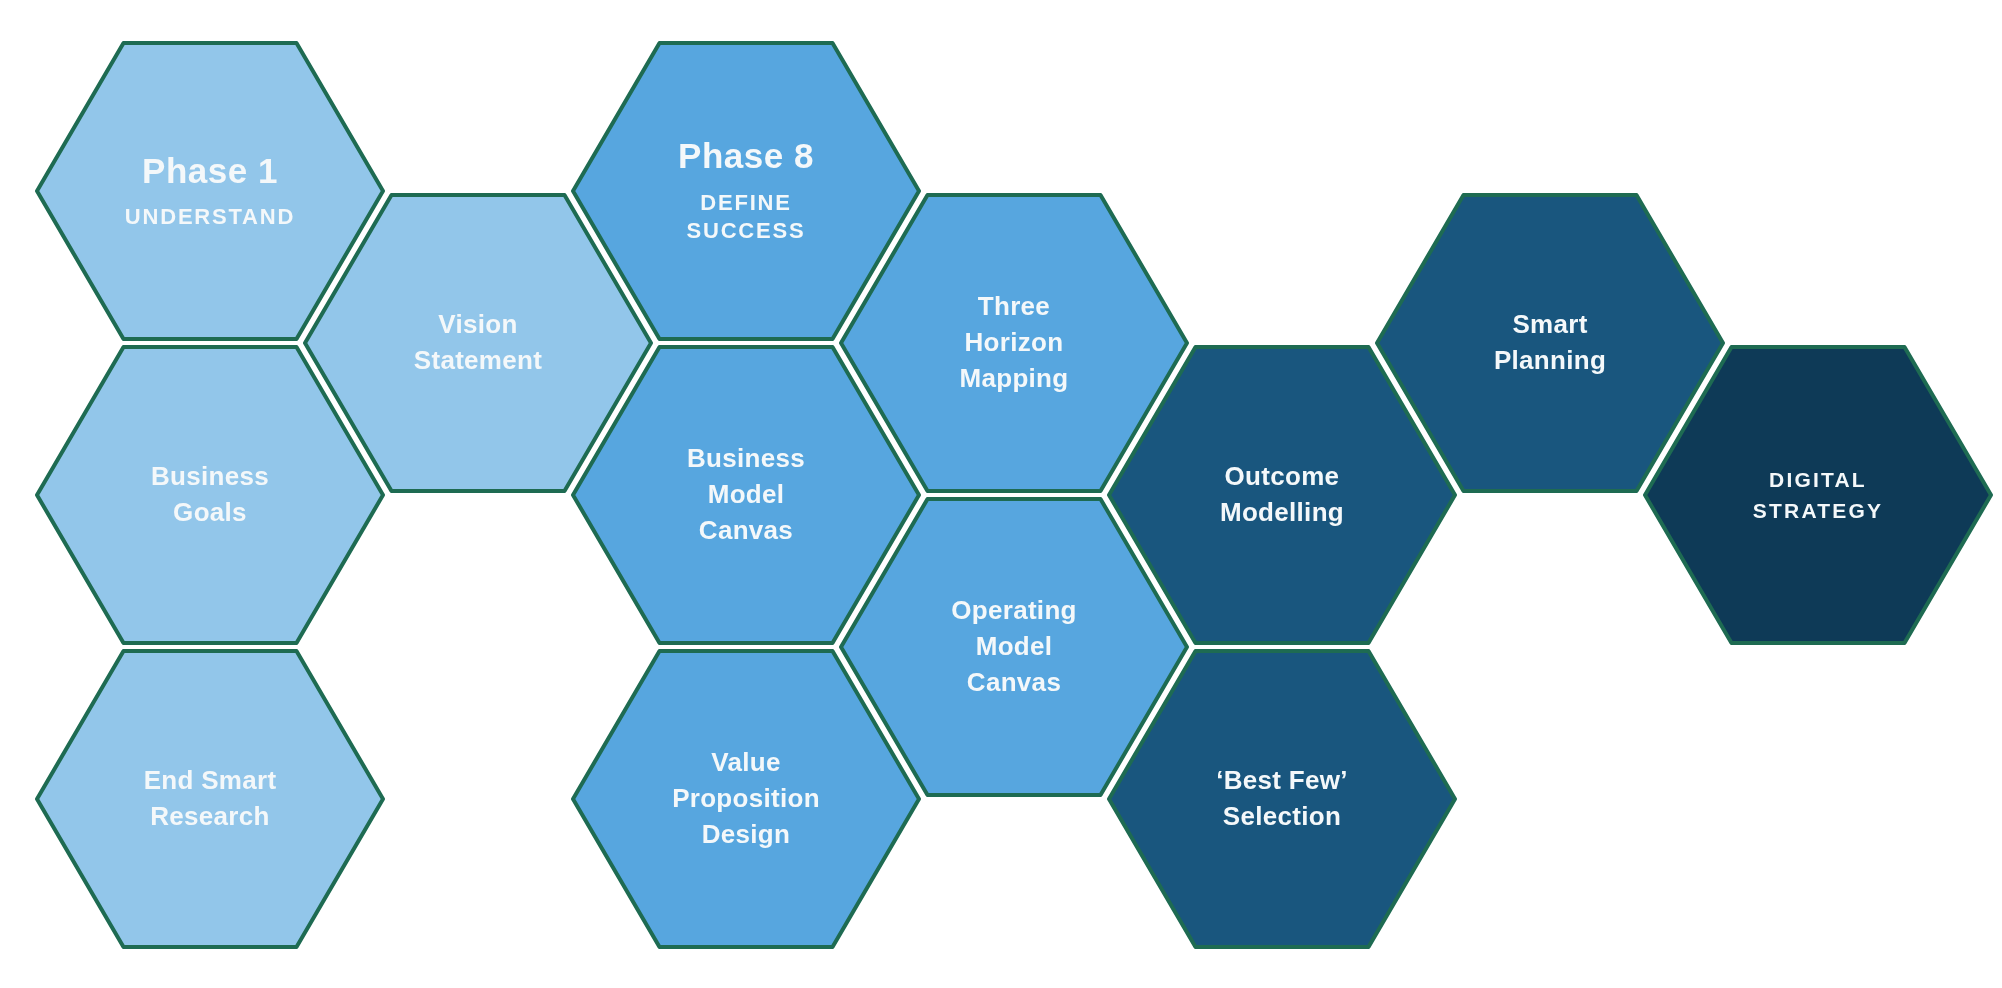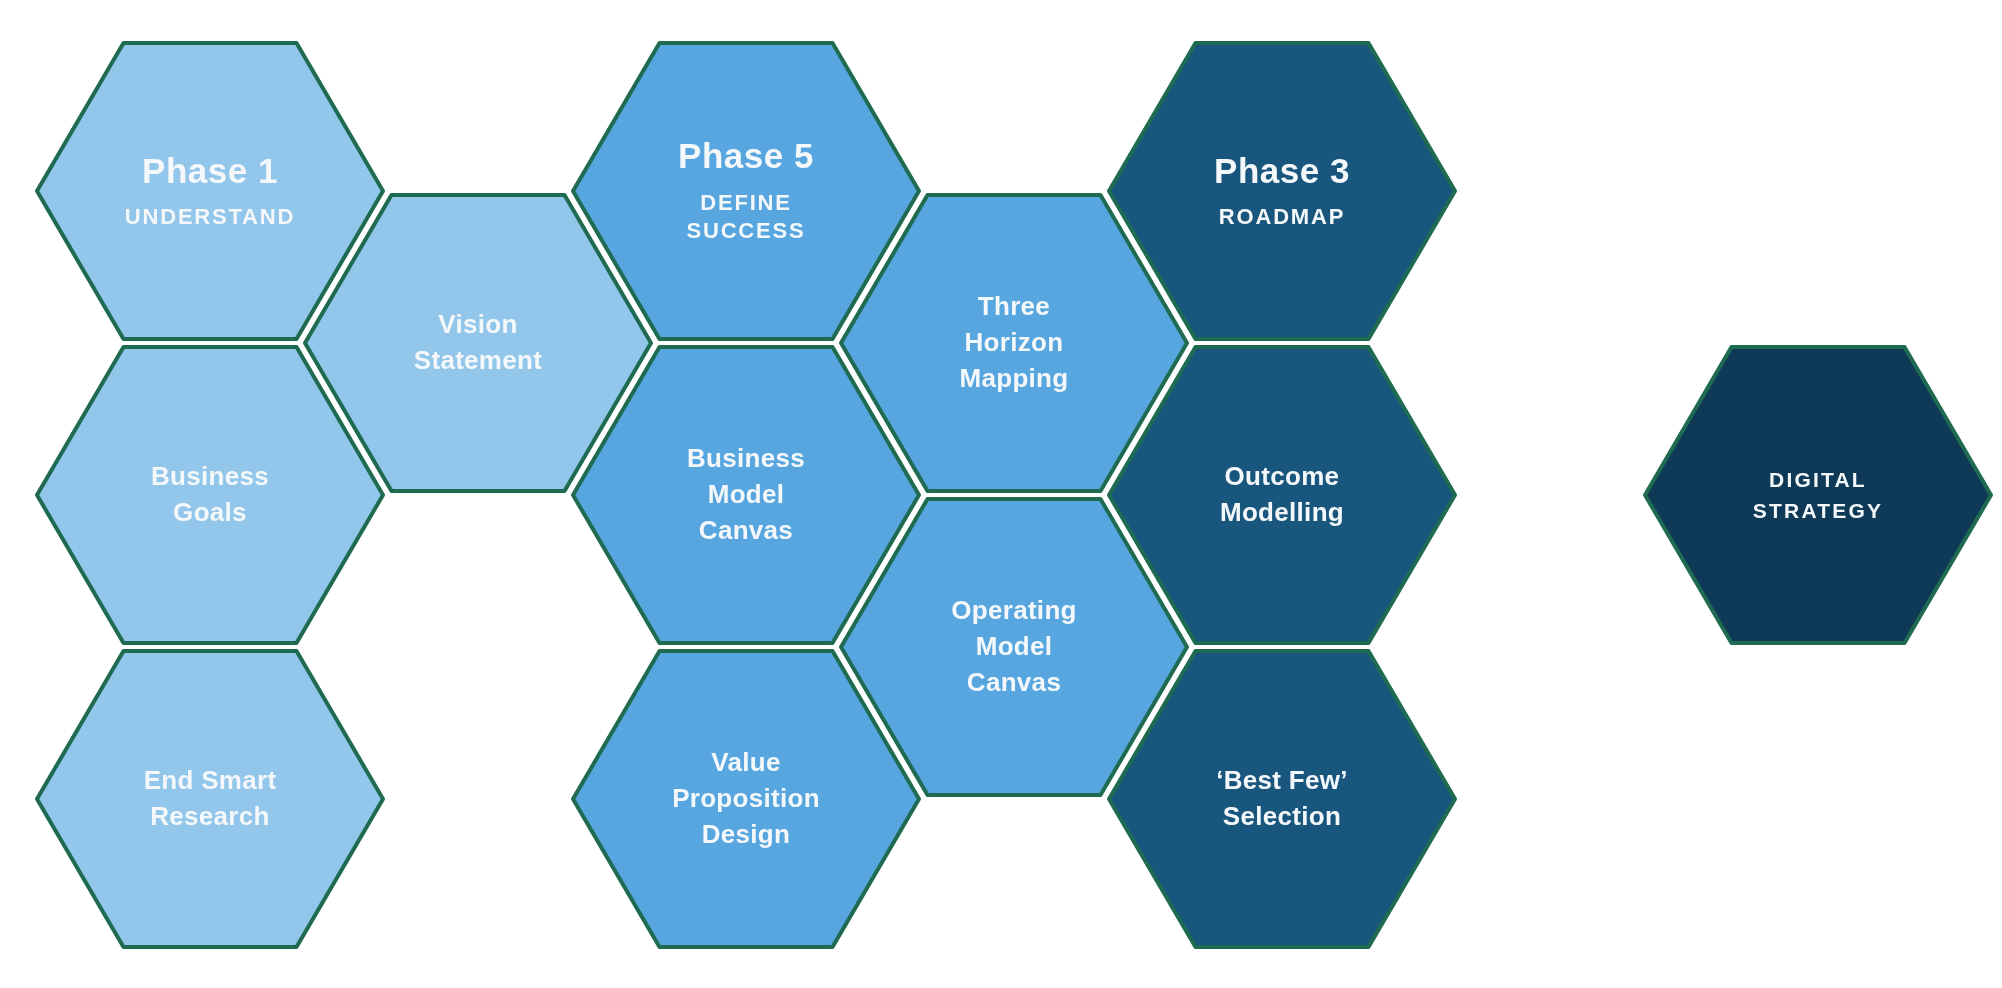--- a/index.html
+++ b/index.html
@@ -116,21 +116,21 @@
 Statement</div>
       </div>
   </div>
 
 
   <div class="hex tone-medium hex-phase-2" style="left:573px; top:43px;">
     <svg viewBox="0 0 346 296">
         <polygon points="86.5,0 259.5,0 346,148 259.5,296 86.5,296 0,148"></polygon>
       </svg>
     <div class="hex-label">
-      <div class="phase-title">Phase 5</div>
+      <div class="phase-title">Phase 8</div>
       <div class="phase-subtitle">DEFINE
 SUCCESS</div>
     </div>
   </div>
 
   <div class="hex tone-medium hex-business-model-canvas" style="left:573px; top:347px;">
     <svg viewBox="0 0 346 296">
         <polygon points="86.5,0 259.5,0 346,148 259.5,296 86.5,296 0,148"></polygon>
       </svg>
     <div class="hex-label">
@@ -166,29 +166,20 @@
     <svg viewBox="0 0 346 296">
         <polygon points="86.5,0 259.5,0 346,148 259.5,296 86.5,296 0,148"></polygon>
       </svg>
     <div class="hex-label">
         <div class="label">Operating
 Model
 Canvas</div>
       </div>
   </div>
 
-  <div class="hex tone-dark hex-phase-3" style="left:1109px; top:43px;">
-    <svg viewBox="0 0 346 296">
-        <polygon points="86.5,0 259.5,0 346,148 259.5,296 86.5,296 0,148"></polygon>
-      </svg>
-    <div class="hex-label">
-      <div class="phase-title">Phase 3</div>
-      <div class="phase-subtitle">ROADMAP</div>
-    </div>
-  </div>
 
   <div class="hex tone-dark hex-outcome-modelling" style="left:1109px; top:347px;">
     <svg viewBox="0 0 346 296">
         <polygon points="86.5,0 259.5,0 346,148 259.5,296 86.5,296 0,148"></polygon>
       </svg>
     <div class="hex-label">
         <div class="label">Outcome
 Modelling</div>
       </div>
   </div>
@@ -196,20 +187,29 @@
   <div class="hex tone-dark hex-best-few-selection" style="left:1109px; top:651px;">
     <svg viewBox="0 0 346 296">
         <polygon points="86.5,0 259.5,0 346,148 259.5,296 86.5,296 0,148"></polygon>
       </svg>
     <div class="hex-label">
         <div class="label">‘Best Few’
 Selection</div>
       </div>
   </div>
 
+  <div class="hex tone-dark hex-smart-planning" style="left:1377px; top:195px;">
+    <svg viewBox="0 0 346 296">
+        <polygon points="86.5,0 259.5,0 346,148 259.5,296 86.5,296 0,148"></polygon>
+      </svg>
+    <div class="hex-label">
+        <div class="label">Smart
+Planning</div>
+      </div>
+  </div>
 
 
   <div class="hex tone-darkest hex-digital-strategy" style="left:1645px; top:347px;">
     <svg viewBox="0 0 346 296">
         <polygon points="86.5,0 259.5,0 346,148 259.5,296 86.5,296 0,148"></polygon>
       </svg>
     <div class="hex-label">
         <div class="label">DIGITAL
 STRATEGY</div>
       </div>

